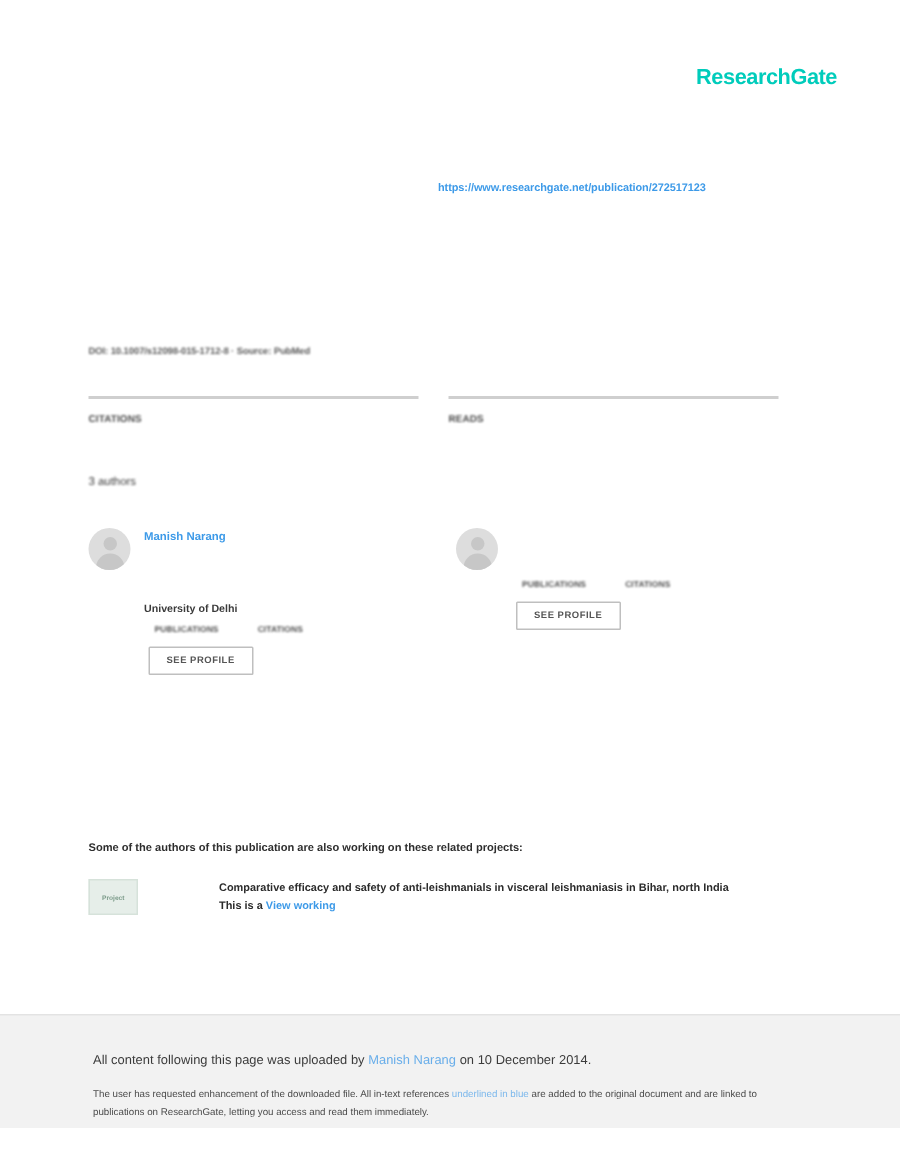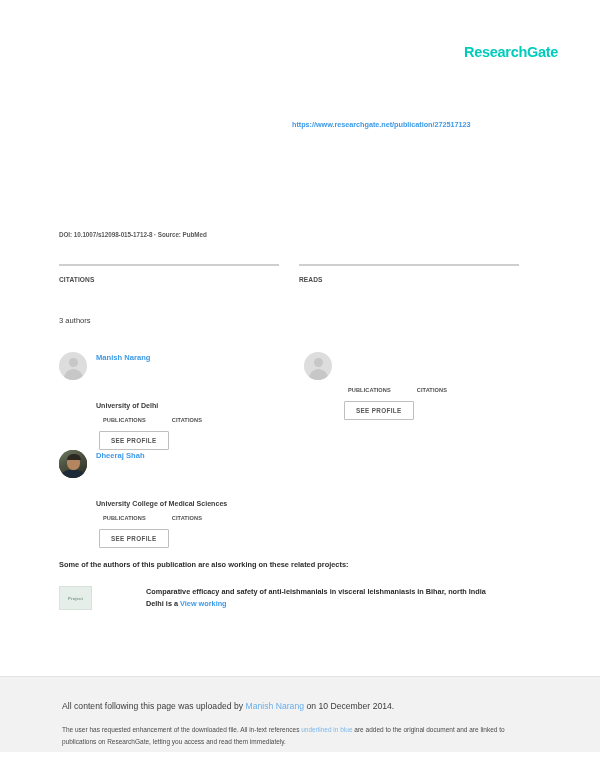--- a/index.html
+++ b/index.html
@@ -392,55 +392,36 @@
             <div class="astat">PUBLICATIONS</div>
             <div class="astat">CITATIONS</div>
           </div>
           <div class="see-profile">SEE PROFILE</div>
         </div>
 
       </div>
 
       <div class="author-row">
 
-        <div class="author-cell">
-          <div class="author-top">
-            <div class="avatar photo">
-              <div class="ph-bg"></div>
-              <div class="ph-face"></div>
-              <div class="ph-hair"></div>
-              <div class="ph-shirt"></div>
-            </div>
-            <div class="author-info">
-              <div class="author-name">Dheeraj Shah</div>
-              <div class="author-affil">University College of Medical Sciences</div>
-            </div>
-          </div>
-          <div class="author-stats">
-            <div class="astat">PUBLICATIONS</div>
-            <div class="astat">CITATIONS</div>
-          </div>
-          <div class="see-profile">SEE PROFILE</div>
-        </div>
 
         <div class="author-cell"></div>
 
       </div>
 
     </div>
 
     <div class="projects-note">Some of the authors of this publication are also working on these related projects:</div>
 
     <div class="project-item">
       <div class="project-thumb">
         <span>Project</span>
       </div>
       <div class="project-text">
         <span>Comparative efficacy and safety of anti-leishmanials in visceral leishmaniasis in Bihar, north India</span><br>
-        <span>Delhi is a </span><span class="view-project">View working</span>
+        <span>This is a </span><span class="view-project">View working</span>
       </div>
     </div>
 
   </div>
 
   <div class="bottom-band">
     <div class="uploaded-line">
       <span>All content following this page was uploaded by </span><span class="uploader">Manish Narang</span><span> on 10 December 2014.</span>
     </div>
     <div class="enhance-line">

